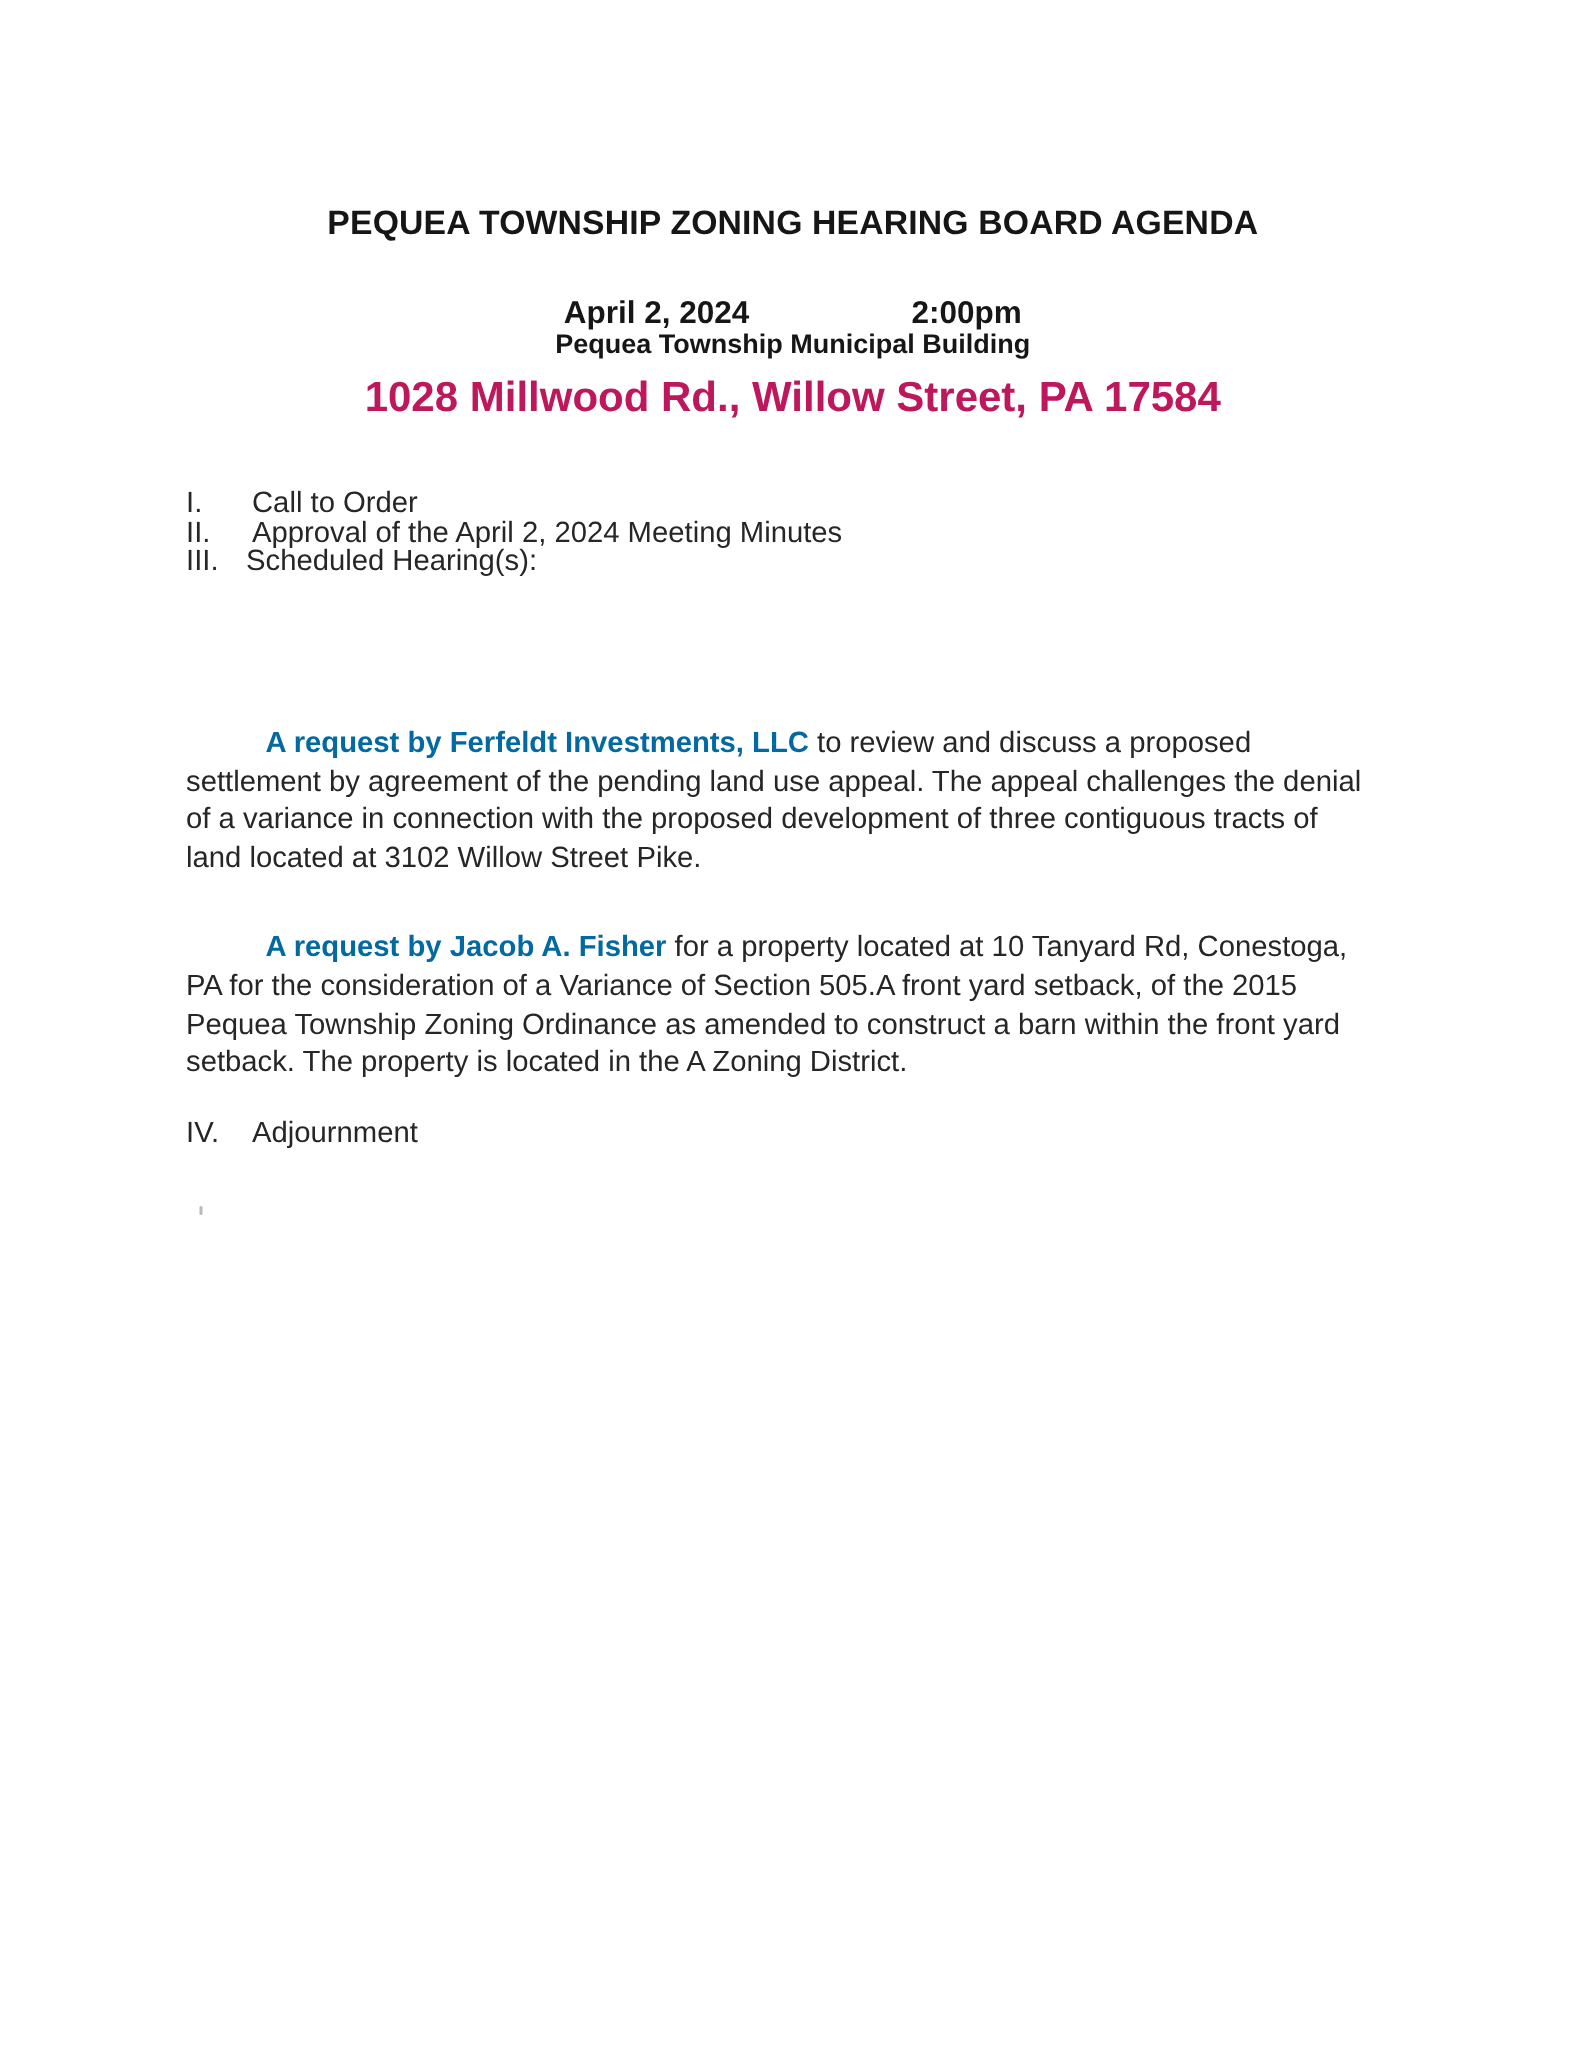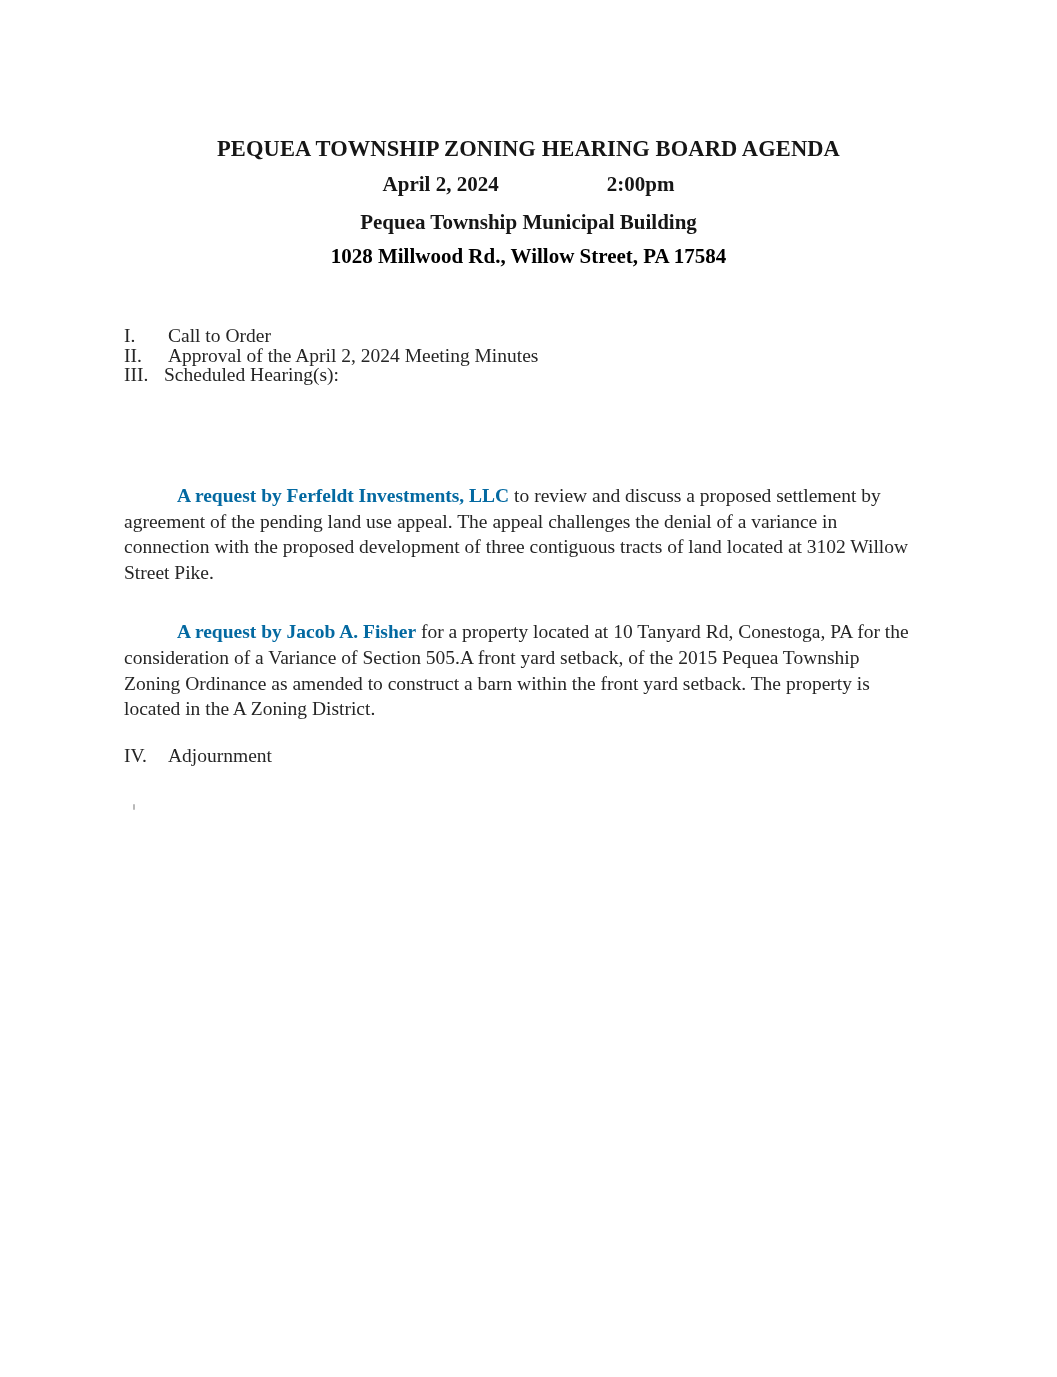--- a/index.html
+++ b/index.html
@@ -9,21 +9,21 @@
     background: #ffffff;
   }
 
   .page {
     position: relative;
     width: 1057px;
     height: 1377px;
     margin: 0 auto;
     background: #ffffff;
     color: #1a1a1a;
-    font-family: Liberation Serif, serif;
+    font-family: Liberation Sans, sans-serif;
     overflow: hidden;
   }
 
   
   .doc-header {
     position: absolute;
     left: 0;
     right: 0;
     top: 138px;
     text-align: center;
@@ -40,38 +40,38 @@
   }
 
   .doc-datetime {
     margin-top: 13px;
     font-size: 21px;
     font-weight: bold;
     line-height: 1.0;
     color: #161616;
     display: block;
   }
-  .doc-datetime .dt-date { display: inline-block; }
+  .doc-datetime .dt-date { display: inline-block; margin-top: 24px; }
   .doc-datetime .dt-gap  { display: inline-block; width: 108px; }
   .doc-datetime .dt-time { display: inline-block; }
 
   .doc-venue {
-    margin-top: 17px;
-    font-size: 21px;
+    margin-top: 1px;
+    font-size: 18px;
     font-weight: bold;
     line-height: 1.0;
     color: #161616;
   }
 
   .doc-address {
     margin-top: 13px;
-    font-size: 21px;
-    font-weight: bold;
-    line-height: 1.0;
-    color: #000000;
+    font-size: 28px;
+    font-weight: bold;
+    line-height: 1.0;
+    color: #be185d;
   }
 
   
   .agenda {
     position: absolute;
     left: 124px;
     top: 326px;
     width: 800px;
   }
 

